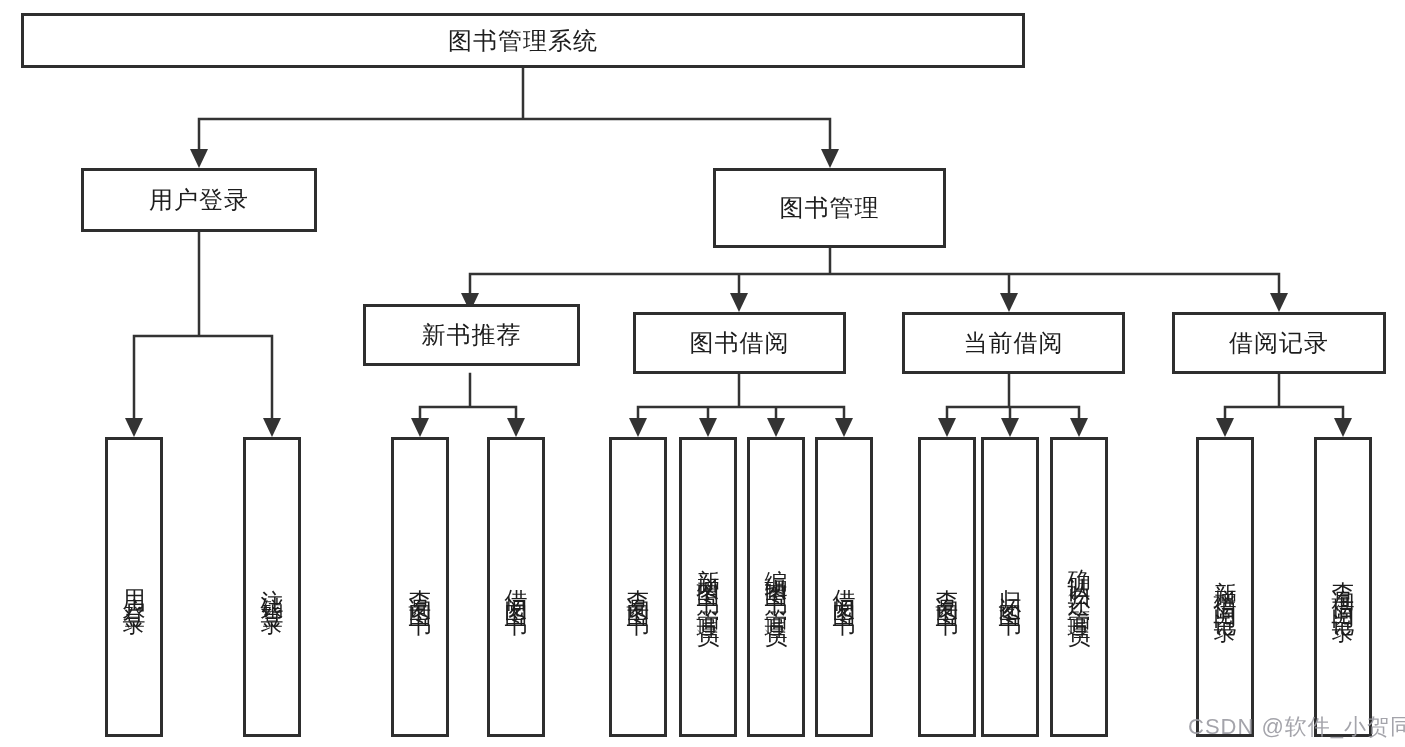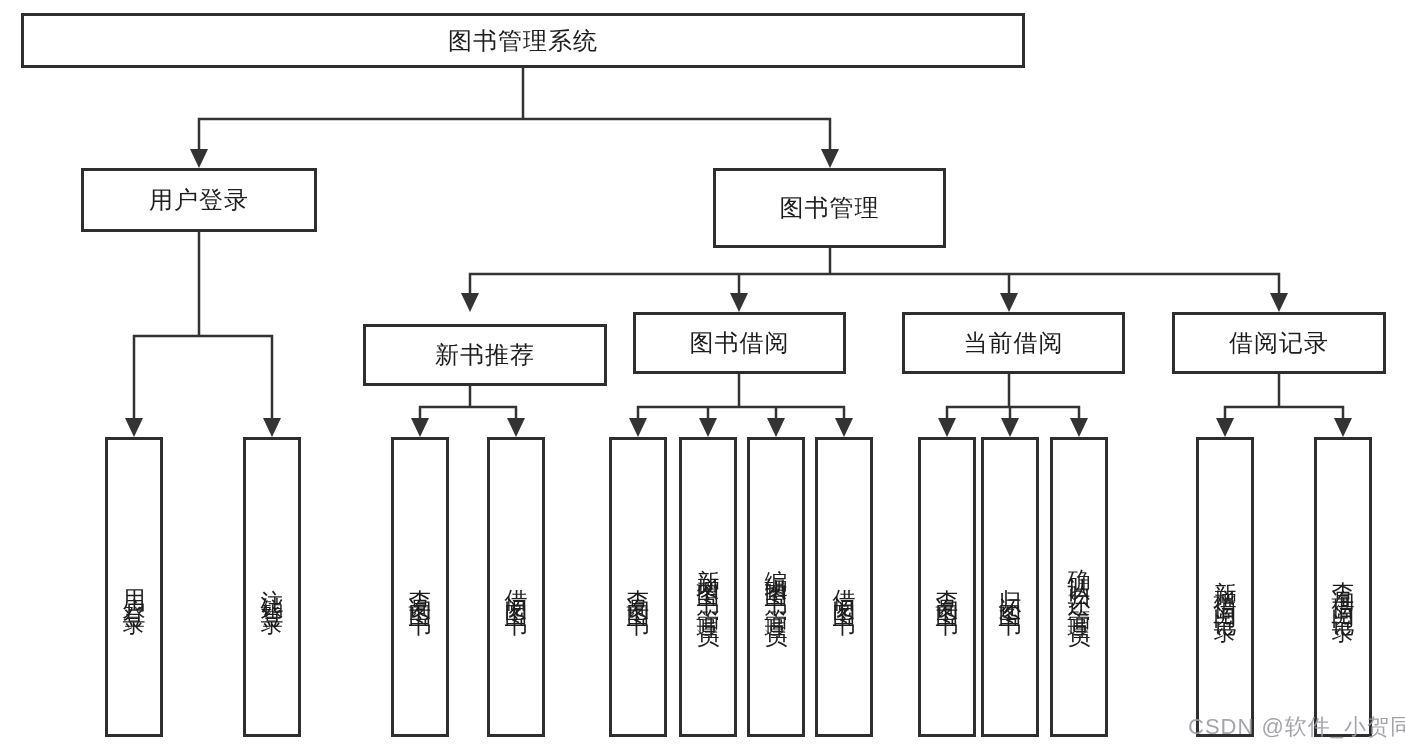--- a/index.html
+++ b/index.html
@@ -94,21 +94,21 @@
     <span>图书管理系统</span>
   </div>
 
   <div class="node" style="left:81px; top:168px; width:236px; height:64px;">
     <span>用户登录</span>
   </div>
   <div class="node" style="left:713px; top:168px; width:233px; height:80px;">
     <span>图书管理</span>
   </div>
 
-  <div class="node" style="left:363px; top:324px; width:244px; height:62px;font-family:Liberation Mono, monospace;">
+  <div class="node" style="left:363px; top:304px; width:217px; height:62px;font-family:Liberation Mono, monospace;">
     <span>新书推荐</span>
   </div>
   <div class="node" style="left:633px; top:312px; width:213px; height:62px;">
     <span>图书借阅</span>
   </div>
   <div class="node" style="left:902px; top:312px; width:223px; height:62px;">
     <span>当前借阅</span>
   </div>
   <div class="node" style="left:1172px; top:312px; width:214px; height:62px;">
     <span>借阅记录</span>

